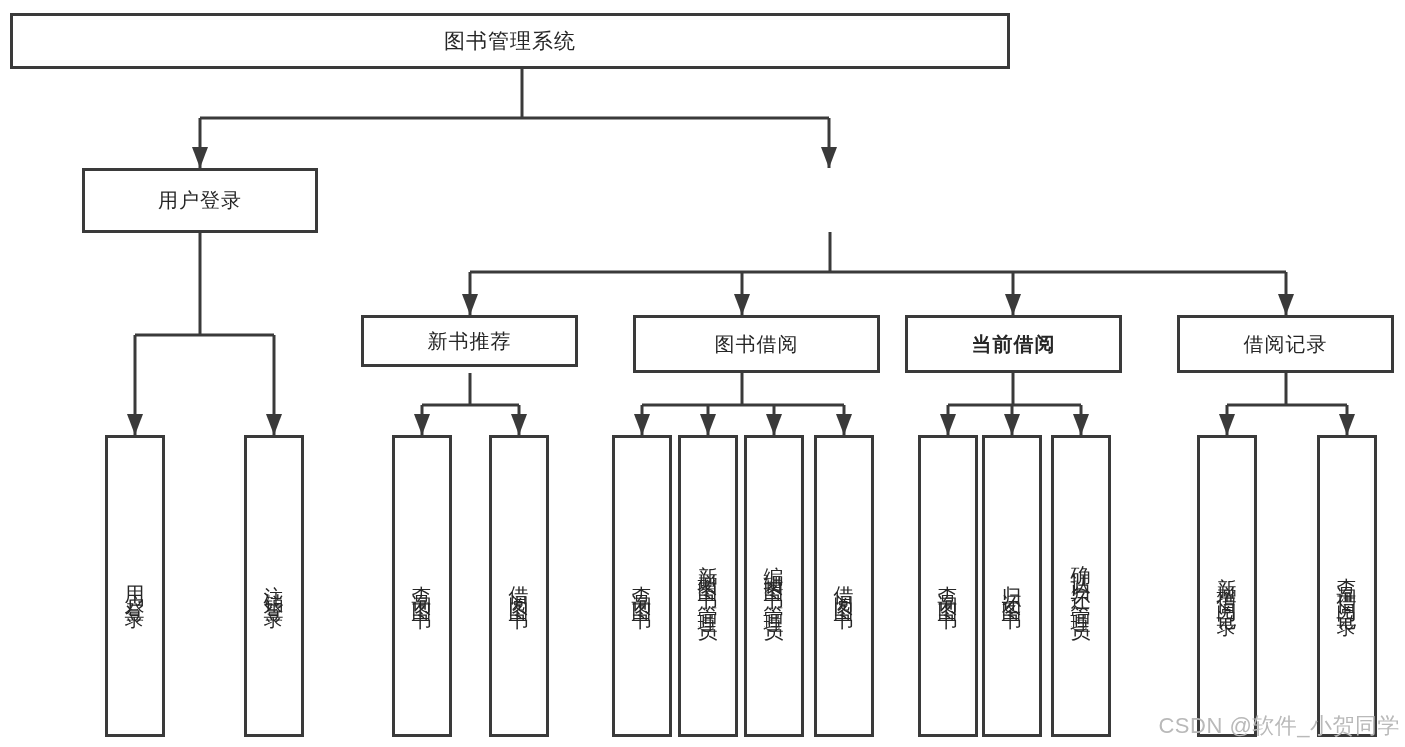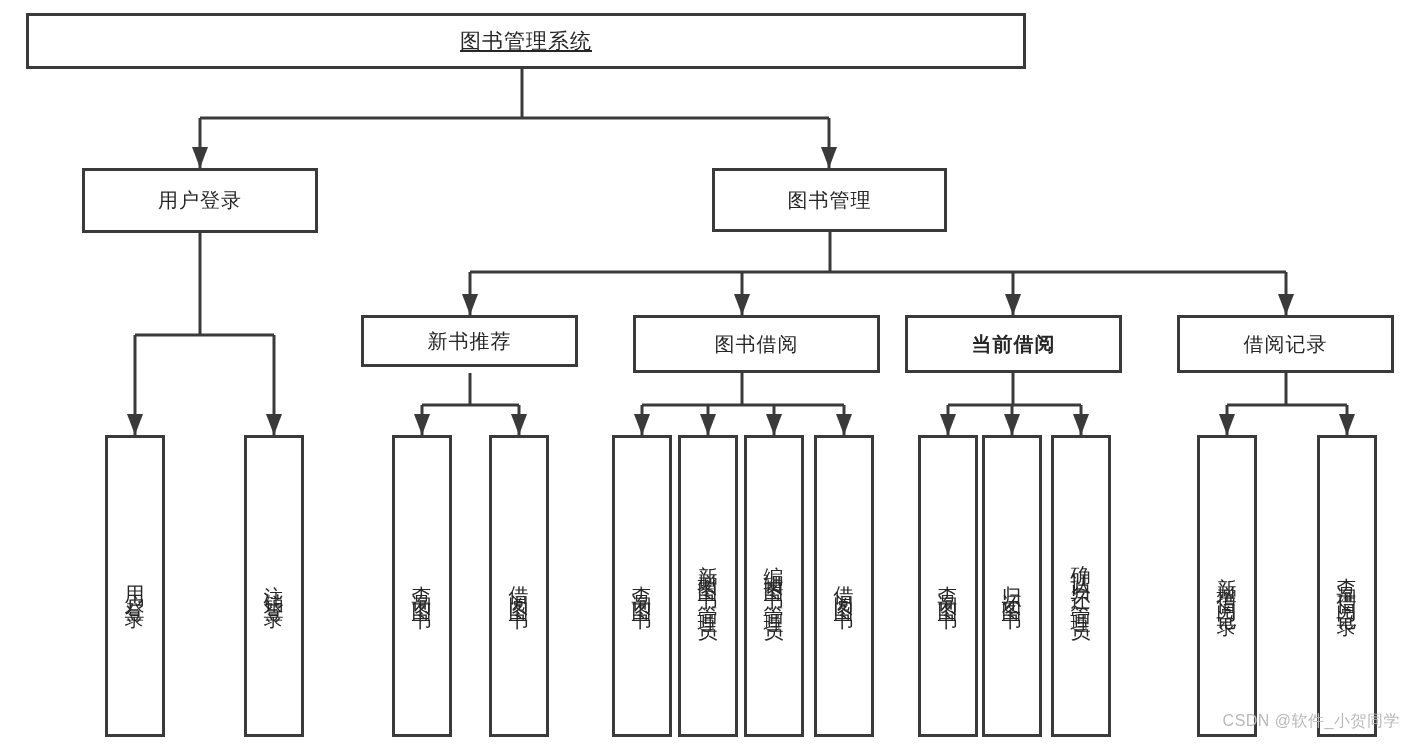--- a/index.html
+++ b/index.html
@@ -55,21 +55,21 @@
     font-size: 20px;
     line-height: 1;
     letter-spacing: 8px;
   }
   .watermark {
     position: absolute;
     left: 1150px;
     top: 711px;
     width: 250px;
     text-align: right;
-    font-size: 16px;
+    font-size: 22px;
     color: var(--wm);
     letter-spacing: 0.5px;
     z-index: 5;
   }
 </style>
 </head>
 <body>
 
 <div class="stage">
 
@@ -114,24 +114,23 @@
     <path d="M948,405 V435" marker-end="url(#arw)"></path>
     <path d="M1012,405 V435" marker-end="url(#arw)"></path>
     <path d="M1081,405 V435" marker-end="url(#arw)"></path>
 
     <path d="M1286,373 V405"></path>
     <path d="M1227,405 H1347"></path>
     <path d="M1227,405 V435" marker-end="url(#arw)"></path>
     <path d="M1347,405 V435" marker-end="url(#arw)"></path>
   </svg>
 
-  <div class="node root" style="left:26px; top:13px; width:1000px; height:56px;text-decoration:underline;">图书管理系统</div>
+  <div class="node root" style="left:10px; top:13px; width:1000px; height:56px;">图书管理系统</div>
 
   <div class="node" style="left:82px; top:168px; width:236px; height:65px;">用户登录</div>
-  <div class="node" style="left:712px; top:168px; width:235px; height:64px;">图书管理</div>
 
   <div class="node" style="left:361px; top:315px; width:217px; height:52px;">新书推荐</div>
   <div class="node" style="left:633px; top:315px; width:247px; height:58px;">图书借阅</div>
   <div class="node" style="left:905px; top:315px; width:217px; height:58px;font-weight:bold;">当前借阅</div>
   <div class="node" style="left:1177px; top:315px; width:217px; height:58px;">借阅记录</div>
 
   <div class="vbox" style="left:105px; top:435px;">
     <span class="vtext">用户登录</span>
   </div>
   <div class="vbox" style="left:244px; top:435px;">

